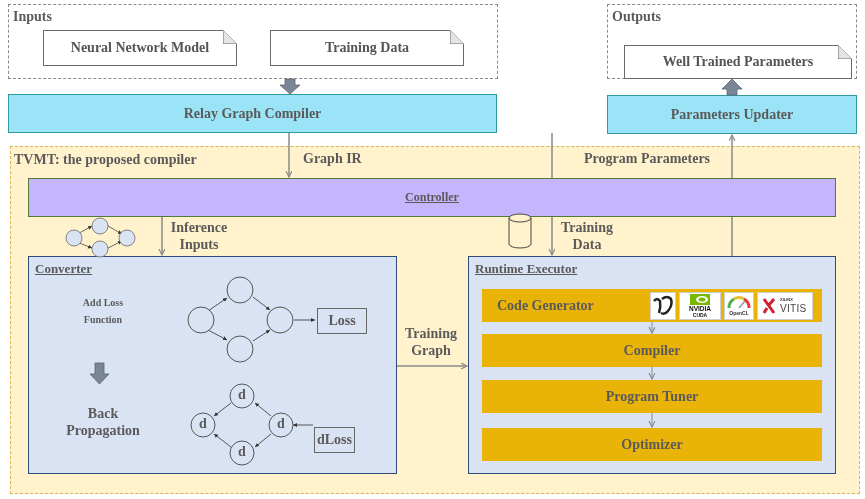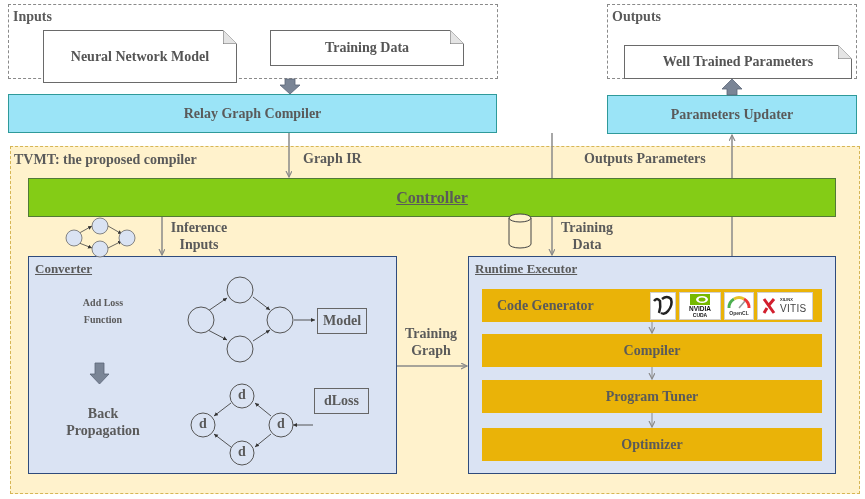--- a/index.html
+++ b/index.html
@@ -8,39 +8,39 @@
   .abs { position:absolute; }
   .dash-box { position:absolute; border:1.5px dashed #8a8a8a; box-sizing:border-box;text-align:center; }
   .doc { position:absolute; background:#fff; border:1.3px solid #6a6a6a; box-sizing:border-box;
          display:flex; align-items:center; justify-content:center; font-size:14px; color:#555; }
   .doc .fold { position:absolute; right:-1px; top:-1px; width:14px; height:14px; }
   .cyan { position:absolute; background:#9be4f7; border:1.5px solid #2f9a9a; box-sizing:border-box;
           display:flex; align-items:center; justify-content:center; font-size:14px; color:#5a5a5a; }
   .yellow-region { position:absolute; left:10px; top:146px; width:850px; height:348px;
           background:#fff2cc; border:1.5px dashed #d6b656; box-sizing:border-box; }
   .green { position:absolute; left:28px; top:178px; width:808px; height:39px;
-          background:#84cc16; border:1.5px solid #527a37; box-sizing:border-box;
-          display:flex; align-items:center; justify-content:center; font-size:16px; }
+          background:#c4b5fd; border:1.5px solid #527a37; box-sizing:border-box;
+          display:flex; align-items:center; justify-content:center; font-size:12px; }
   .green span { text-decoration:underline; }
   .panel { position:absolute; background:#dae3f3; border:1.5px solid #2f4b7c; box-sizing:border-box; }
   .panel-title { position:absolute; left:6px; top:4px; font-size:13px; text-decoration:underline; }
   .stage { position:absolute; left:482px; width:340px; height:33px; background:#eab308;
           display:flex; align-items:center; justify-content:center; font-size:14px; color:#5a5a5a; }
   .label { position:absolute; font-size:13px; color:#5a5a5a; text-align:center; line-height:17px; }
   .logo { position:absolute; top:292px; height:28px; background:#fff; box-sizing:border-box;
           border:1px solid #d0d0d0; font-family:"Liberation Sans", sans-serif; }
   svg.overlay { position:absolute; left:0; top:0; }
 </style>
 </head>
 <body>
 
 <div class="dash-box" style="left:8px;top:4px;width:490px;height:75px;">
   <div class="abs" style="left:4px;top:4px;font-size:14px;">Inputs</div>
 </div>
-<div class="doc" style="left:43px;top:30px;width:194px;height:53px;">
+<div class="doc" style="left:43px;top:30px;width:194px;height:36px;">
   <span>Neural Network Model</span>
   <svg class="fold" viewBox="0 0 14 14">
       <polygon points="0,0 14,14 0,14" fill="#e4e4e4" stroke="#6a6a6a" stroke-width="1"></polygon>
       <polygon points="0,0 14,0 14,14" fill="#fff"></polygon>
     </svg>
 </div>
 <div class="doc" style="left:270px;top:30px;width:194px;height:36px;">
   <span>Training Data</span>
   <svg class="fold" viewBox="0 0 14 14">
       <polygon points="0,0 14,14 0,14" fill="#e4e4e4" stroke="#6a6a6a" stroke-width="1"></polygon>
@@ -121,29 +121,29 @@
 </div>
 <div class="logo" style="left:757px;width:56px;">
   <svg width="14" height="16" viewBox="0 0 14 16" style="position:absolute;left:4px;top:5px;">
     <path d="M2 1 L12 15 M12 1 L7 7 M5 10 L2 15" stroke="#d21f2e" stroke-width="3" fill="none"></path>
   </svg>
   <div style="position:absolute;left:22px;top:4px;font-size:4px;color:#333;">XILINX</div>
   <div style="position:absolute;left:22px;top:10px;font-size:10px;color:#444;font-weight:normal;letter-spacing:0.3px;">VITIS</div>
 </div>
 
 <div class="label" style="left:303px;top:150px;font-size:14px;">Graph IR</div>
-<div class="label" style="left:584px;top:150px;font-size:14px;">Outputs Parameters</div>
+<div class="label" style="left:584px;top:150px;font-size:14px;">Program Parameters</div>
 <div class="label" style="left:166px;top:219px;width:66px;font-size:14px;">Inference Inputs</div>
 <div class="label" style="left:556px;top:219px;width:62px;font-size:14px;">Training Data</div>
 <div class="label" style="left:400px;top:325px;width:62px;font-size:14px;">Training Graph</div>
 
 <div class="abs" style="left:317px;top:308px;width:50px;height:26px;border:1.3px solid #666;box-sizing:border-box;display:flex;align-items:center;justify-content:center;font-size:14px;">
-  <span>Model</span>
-</div>
-<div class="abs" style="left:314px;top:388px;width:55px;height:26px;border:1.3px solid #666;box-sizing:border-box;display:flex;align-items:center;justify-content:center;font-size:14px;">
+  <span>Loss</span>
+</div>
+<div class="abs" style="left:314px;top:427px;width:41px;height:26px;border:1.3px solid #666;box-sizing:border-box;display:flex;align-items:center;justify-content:center;font-size:14px;">
   <span>dLoss</span>
 </div>
 
 <svg class="overlay" width="865" height="499" viewBox="0 0 865 499">
   <defs>
     <marker id="ah" markerWidth="8" markerHeight="8" refX="6" refY="3" orient="auto" markerUnits="userSpaceOnUse">
       <path d="M0,0 L6,3 L0,6" fill="none" stroke="#8a8a8a" stroke-width="1.2"></path>
     </marker>
     <marker id="sm" markerWidth="5" markerHeight="5" refX="4" refY="2" orient="auto" markerUnits="userSpaceOnUse">
       <path d="M0,0 L4,2 L0,4 Z" fill="#333"></path>

